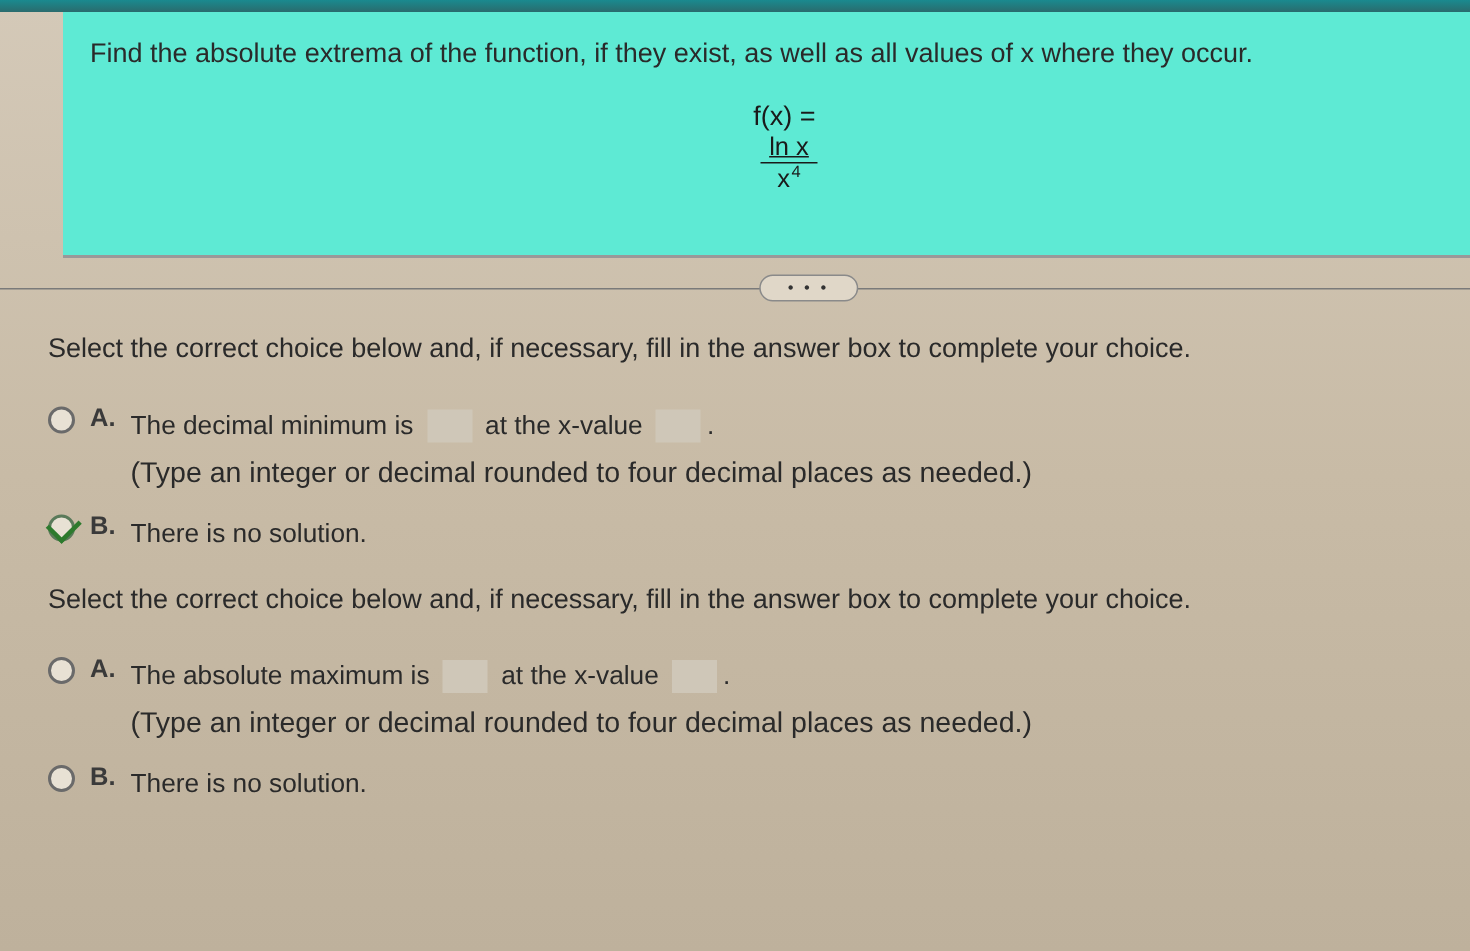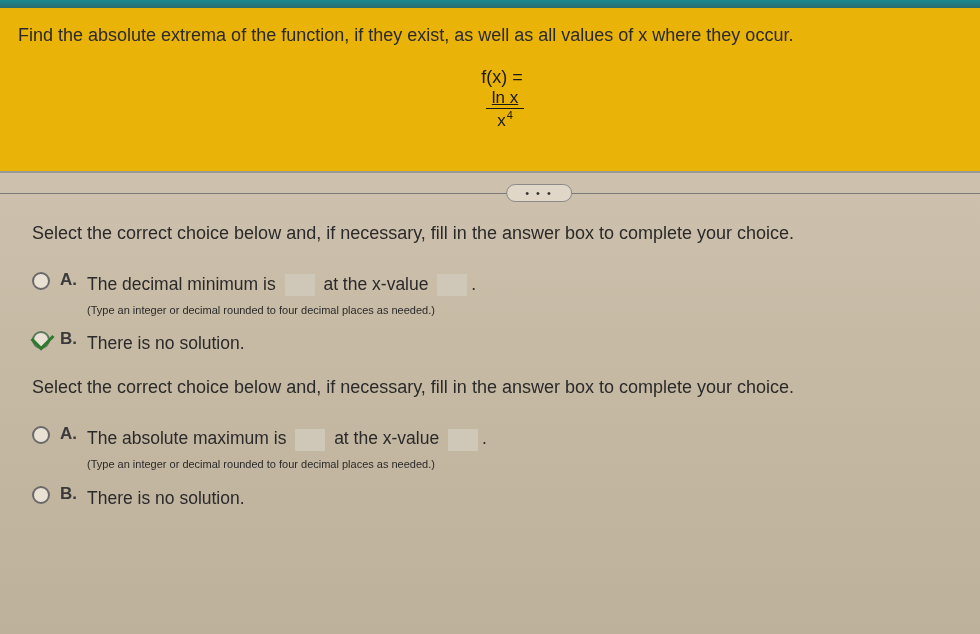--- a/index.html
+++ b/index.html
@@ -13,24 +13,25 @@
       width: 980px;
       height: 634px;
       overflow: hidden;
       position: relative;
     }
     .top-border {
       height: 8px;
       background: linear-gradient(to bottom, #1a8a8f 0%, #2a6b6d 100%);
     }
     .question-card {
-      background: #eab308;
+      background: #5eead4;
       padding: 14px 18px 40px 18px;
       position: relative;
       border-bottom: 2px solid #999;
+      margin-left: 42px;
     }
     .question-text {
       font-size: 18px;
       color: #2a2a2a;
       line-height: 1.5;
       margin-bottom: 18px;
     }
     .formula {
       margin-left: 30px;
       margin-top: 16px;
@@ -144,21 +145,21 @@
     }
     .blank-box {
       display: inline-block;
       width: 30px;
       height: 22px;
       background: #cfc7b8;
       vertical-align: middle;
       margin: 0 4px;
     }
     .hint {
-      font-size: 11px;
+      font-size: 19px;
       color: #2a2a2a;
       margin-top: 4px;
     }
     .section-gap {
       margin-top: 20px;
     }
   </style>
 </head>
 <body>
 

